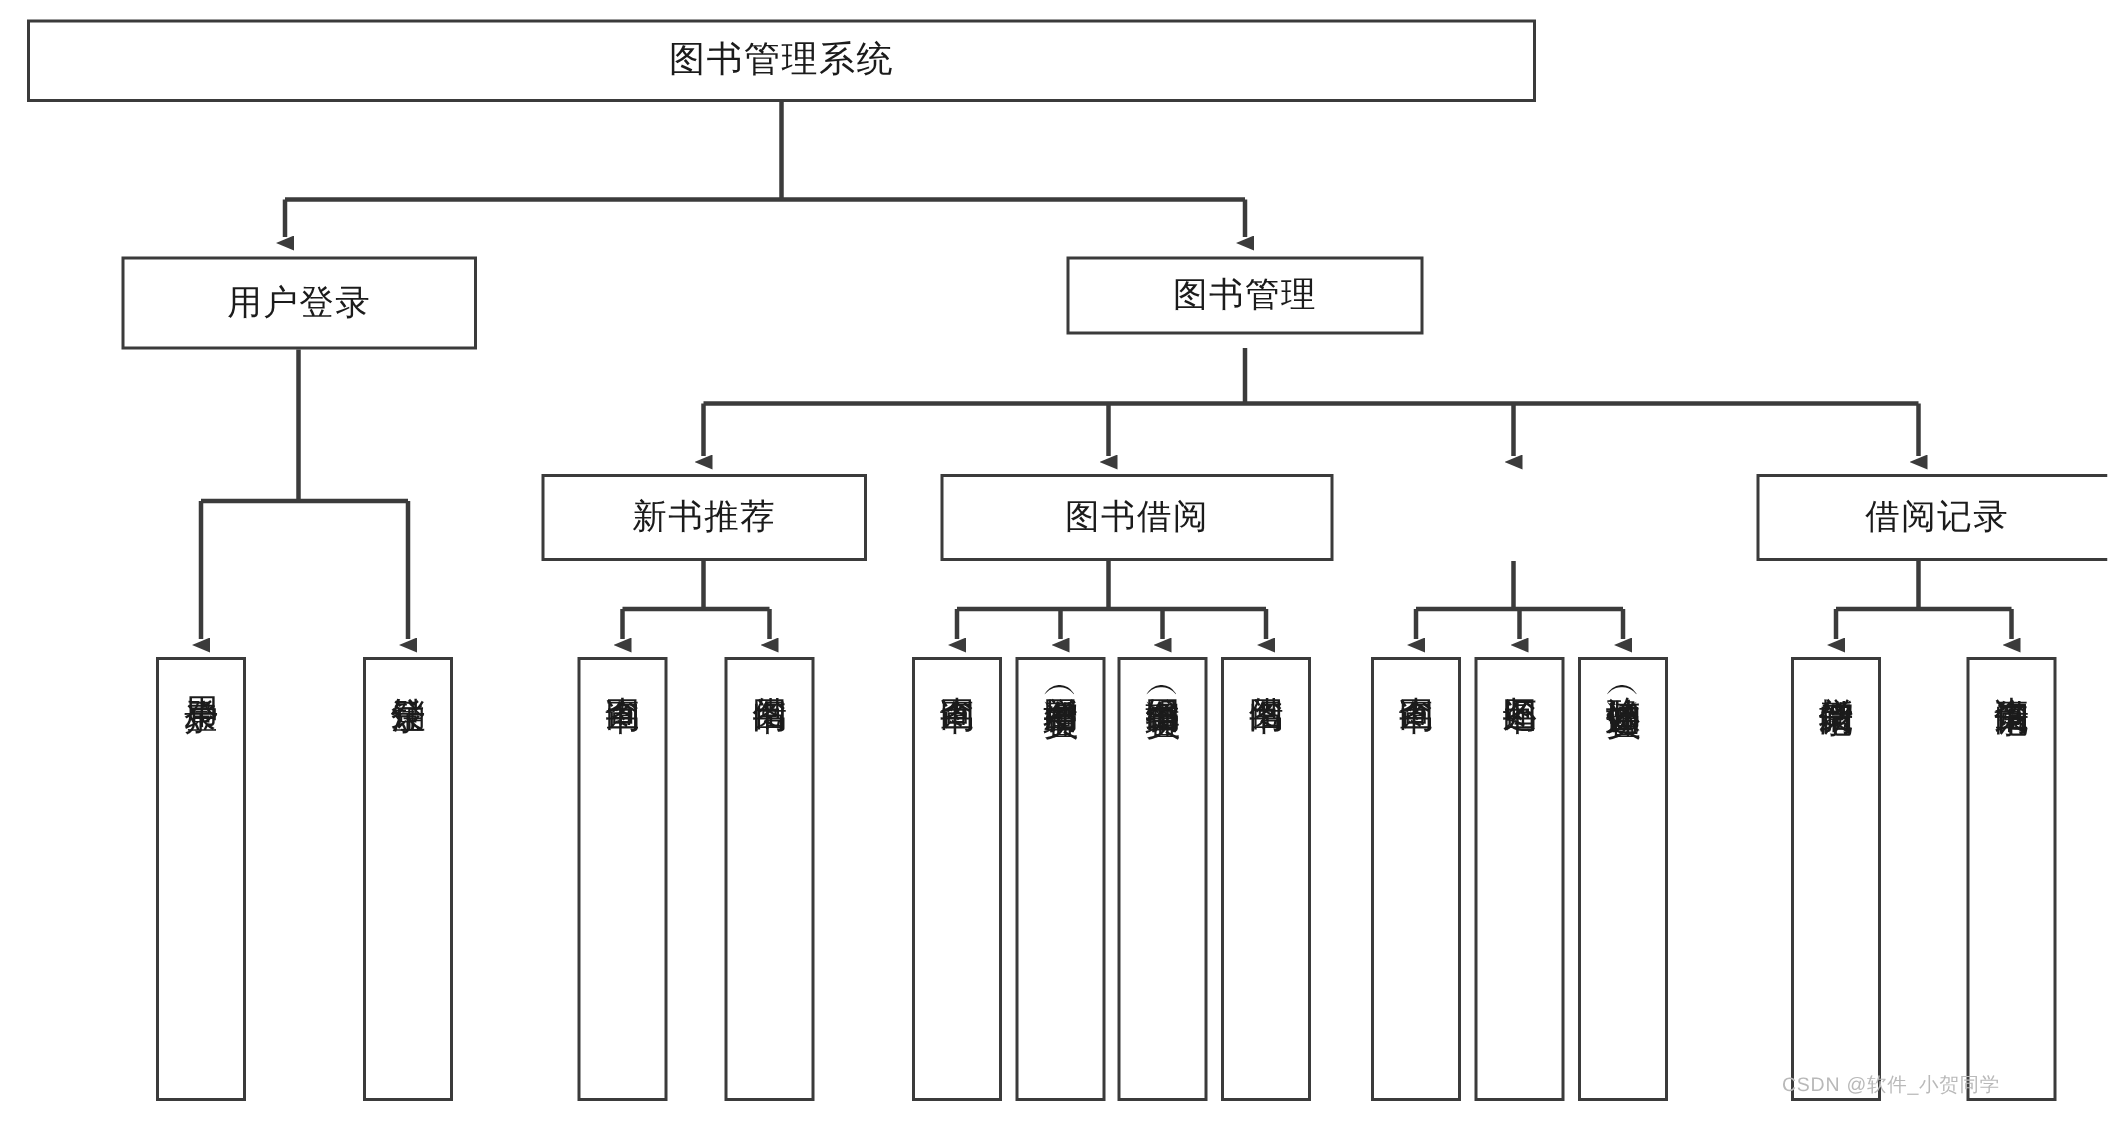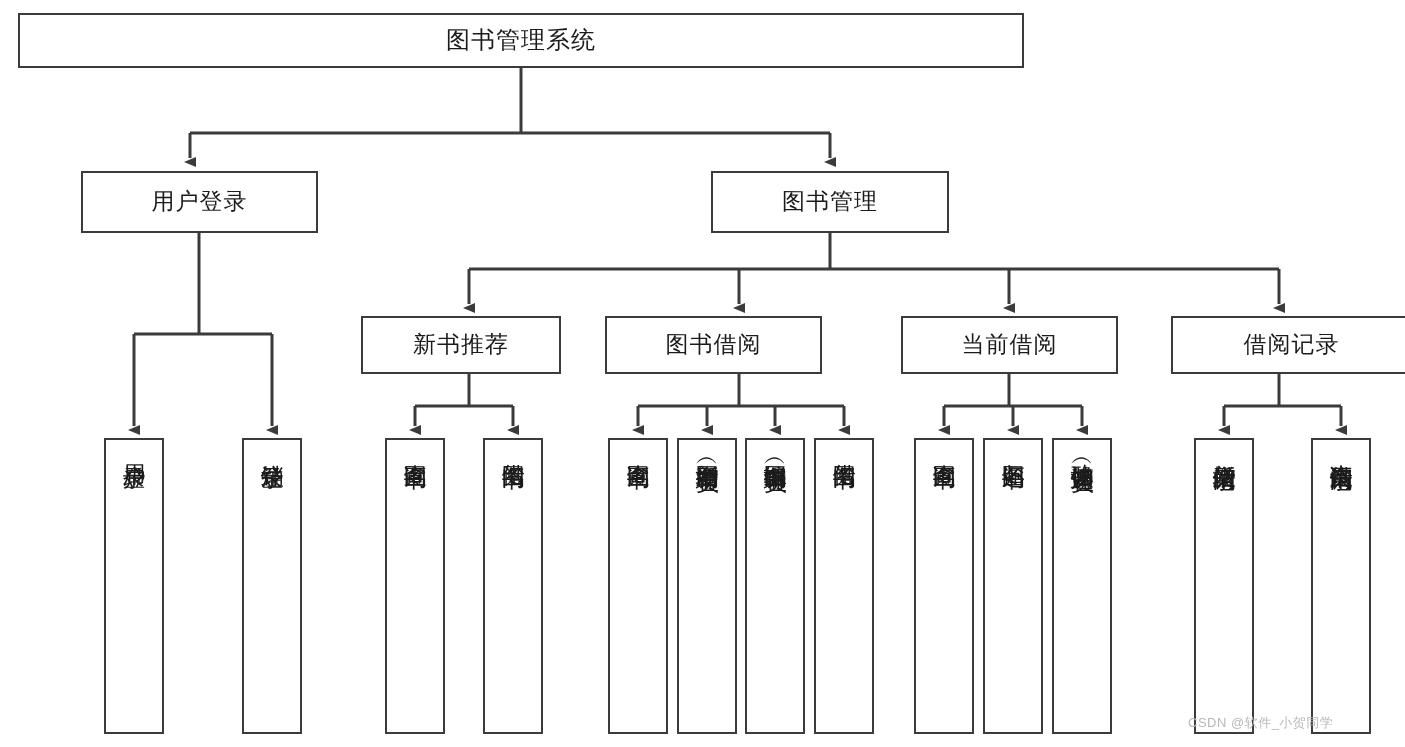--- a/index.html
+++ b/index.html
@@ -124,32 +124,29 @@
     </g>
   </svg>
 
   <div class="node horiz root" style="left:18px; top:13px; width:1006px; height:55px;">
     <span>图书管理系统</span>
   </div>
 
   <div class="node horiz" style="left:81px; top:171px; width:237px; height:62px;">
     <span>用户登录</span>
   </div>
-  <div class="node horiz" style="left:711px; top:171px; width:238px; height:62px;">
+  <div class="node horiz" style="left:711px; top:171px; width:238px; height:52px;">
     <span>图书管理</span>
   </div>
 
-  <div class="node horiz" style="left:361px; top:316px; width:200px; height:58px;">
+  <div class="node horiz" style="left:361px; top:316px; width:217px; height:58px;">
     <span>新书推荐</span>
   </div>
-  <div class="node horiz" style="left:605px; top:316px; width:217px; height:58px;">
+  <div class="node horiz" style="left:627px; top:316px; width:262px; height:58px;">
     <span>图书借阅</span>
-  </div>
-  <div class="node horiz" style="left:901px; top:316px; width:217px; height:58px;">
-    <span>当前借阅</span>
   </div>
   <div class="node horiz" style="left:1171px; top:316px; width:241px; height:58px;">
     <span>借阅记录</span>
   </div>
 
   <div class="node vert" style="left:104px; top:438px; width:60px; height:296px;">
     <span class="vtext">用户登录</span>
   </div>
   <div class="node vert" style="left:242px; top:438px; width:60px; height:296px;">
     <span class="vtext">注销登录</span>

